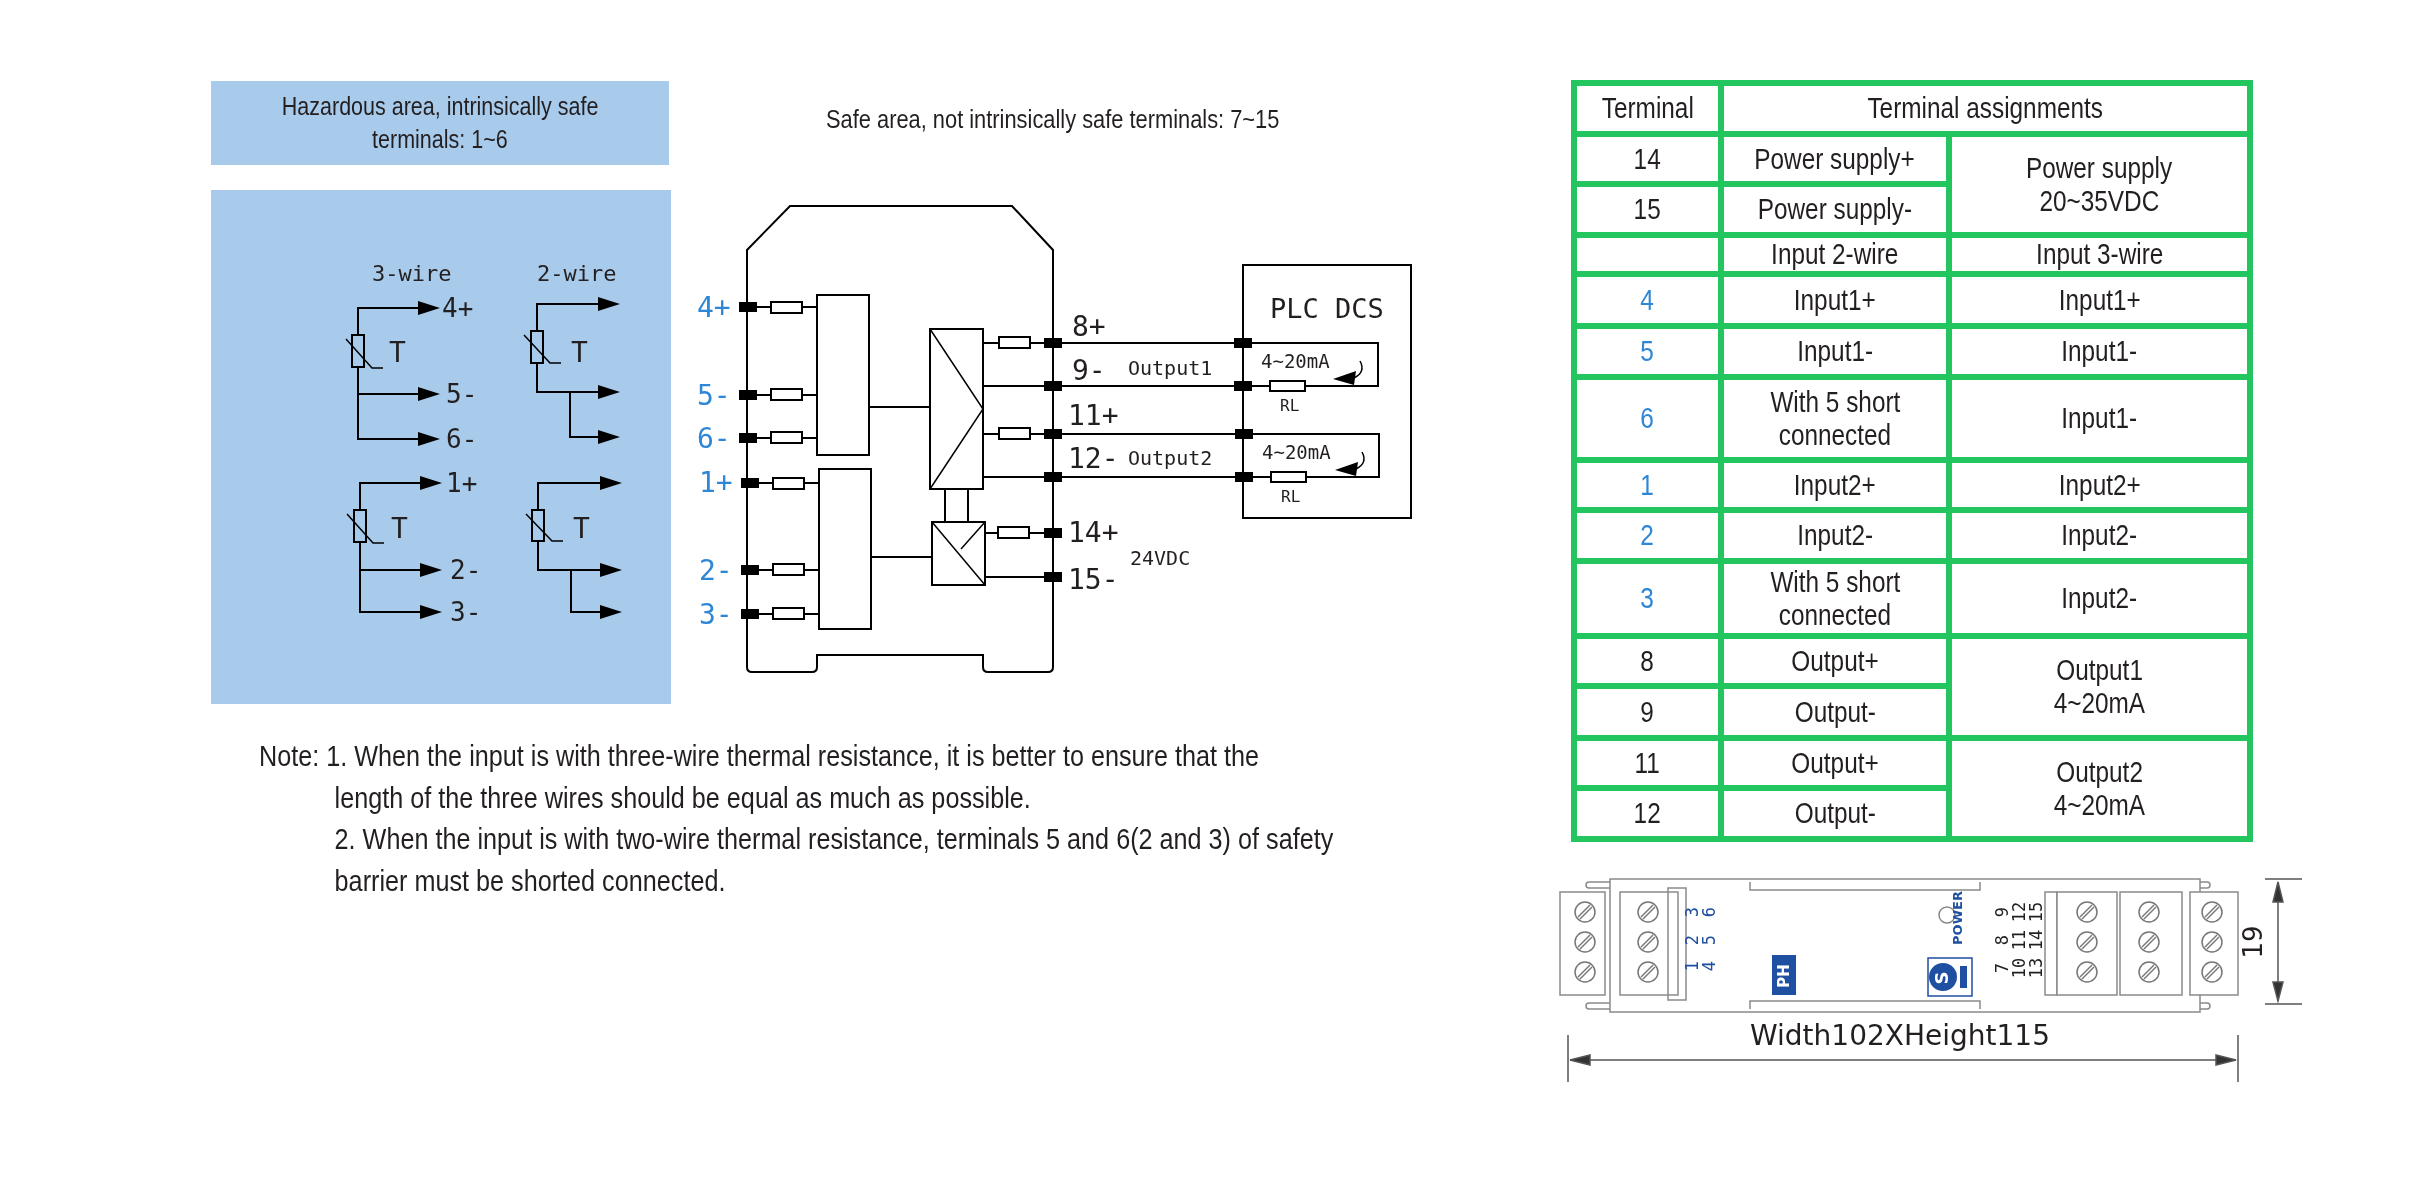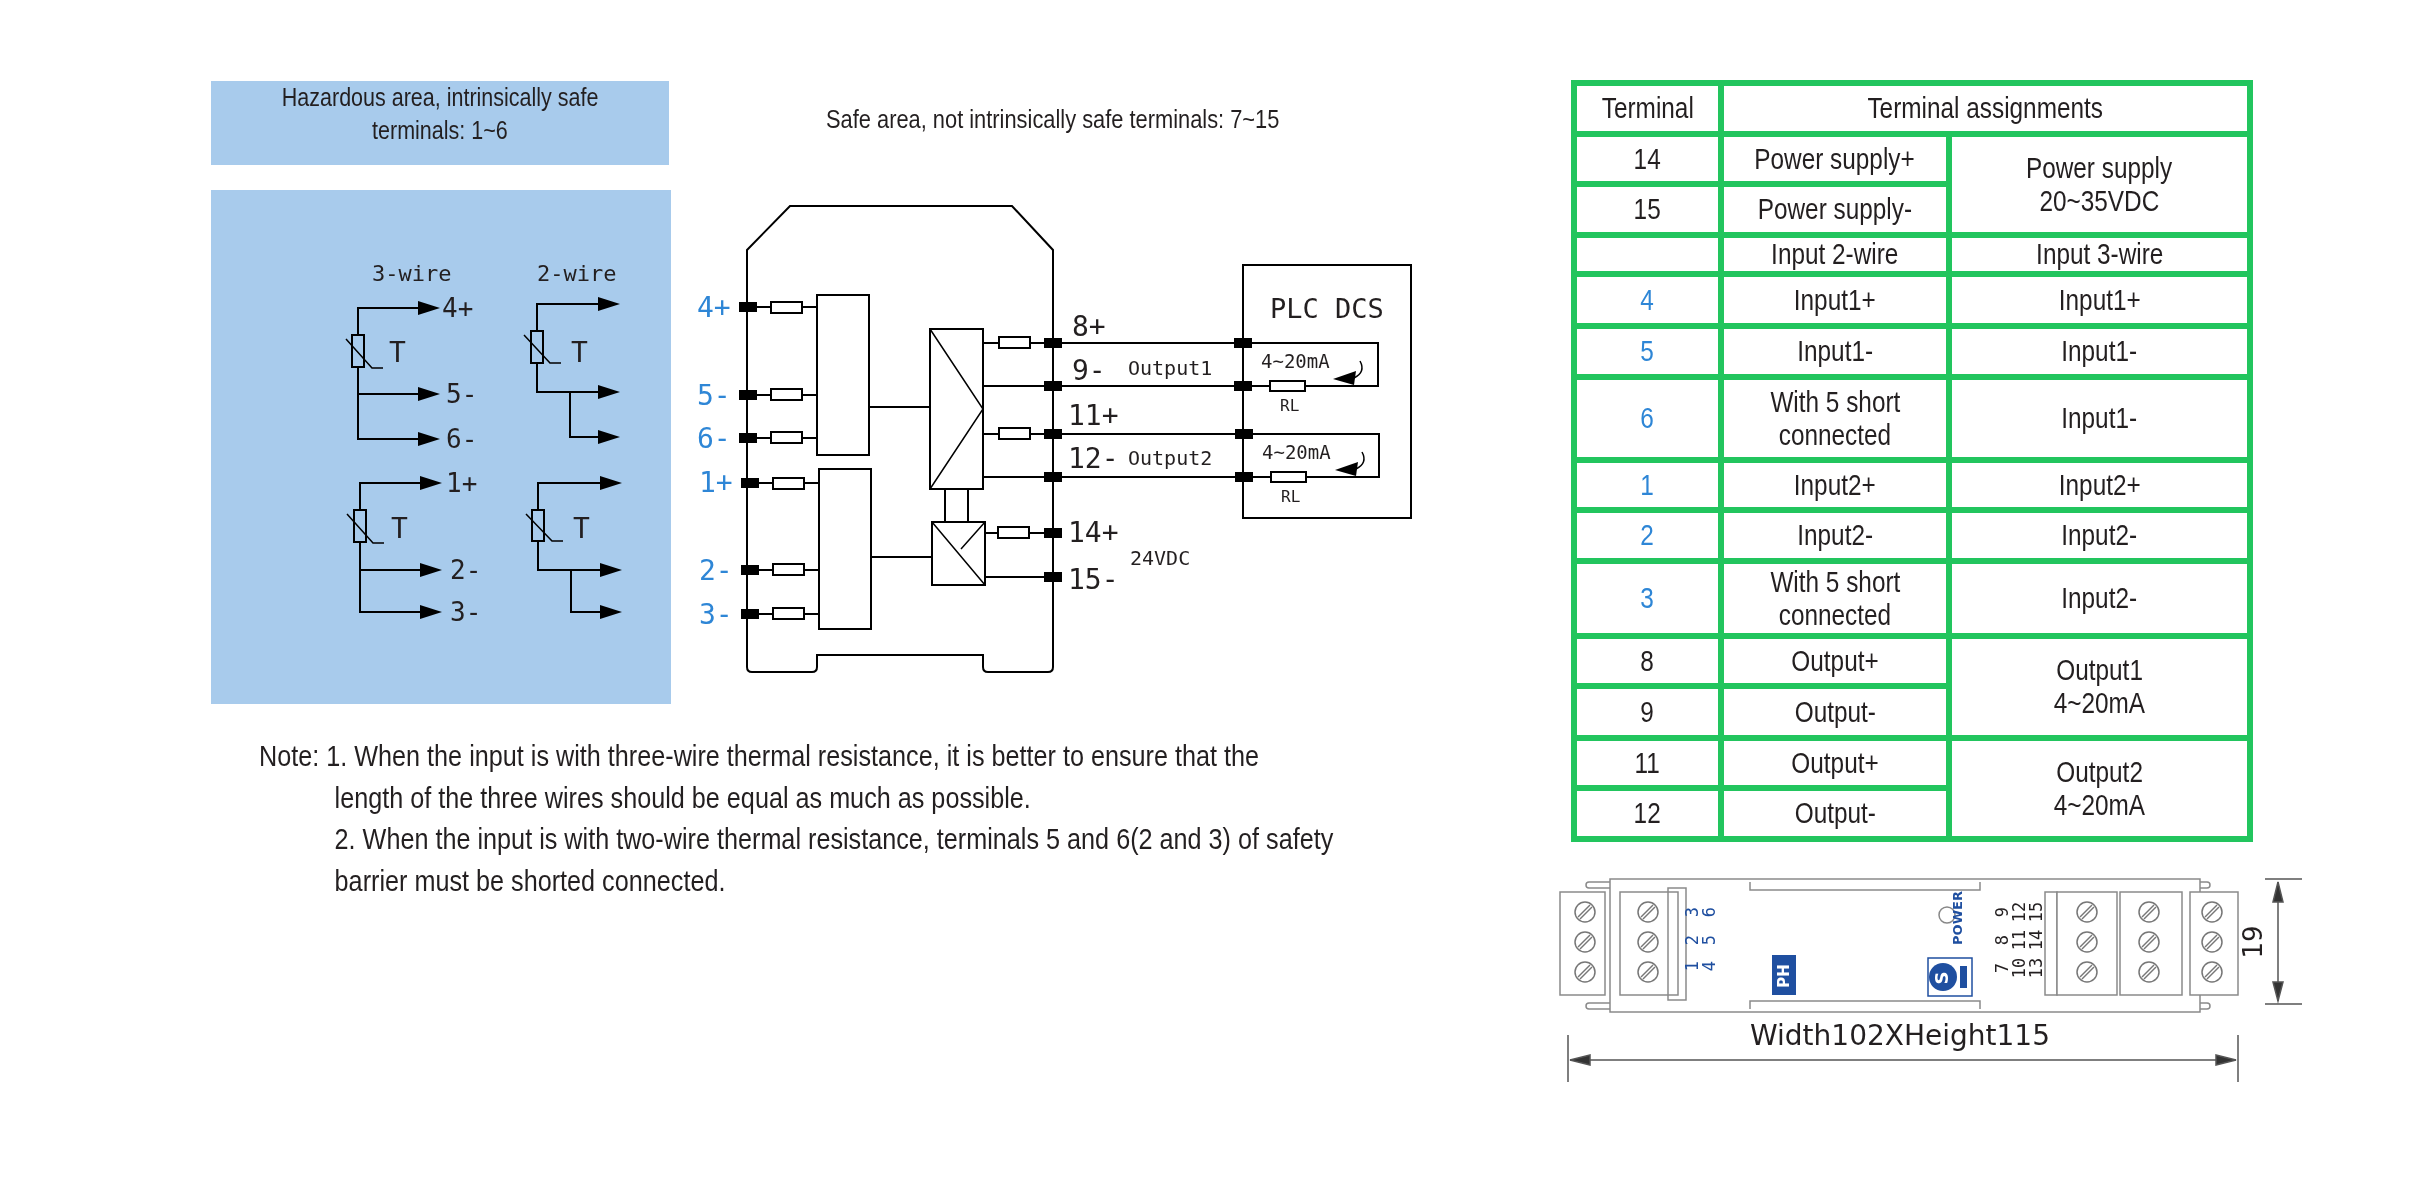--- a/index.html
+++ b/index.html
@@ -1,20 +1,20 @@
 <!DOCTYPE html>
 <html><head>
 <meta charset="utf-8">
 <style>
   html, body { margin: 0; padding: 0; background: #ffffff; }
   body { width: 2434px; height: 1184px; position: relative; overflow: hidden;
          font-family: "Liberation Sans", sans-serif; color: #231f20; }
   .abs { position: absolute; }
   .hz-title { left: 211px; top: 81px; width: 458px; height: 84px; background: #a8cbec;
-              display: flex; flex-direction: column; align-items: center; justify-content: flex-start;
+              display: flex; flex-direction: column; align-items: center; justify-content: center;
               font-size: 25px; line-height: 33px; font-stretch: condensed; }
   .hz-title span { display: block; transform: scaleX(0.86); white-space: nowrap; }
   .hz-panel { left: 211px; top: 190px; width: 460px; height: 514px; background: #a8cbec; }
   .safe-title { left: 826px; top: 104px; font-size: 26px; white-space: nowrap; transform: scaleX(0.84); transform-origin: left top; }
   svg text { font-family: "DejaVu Sans Mono", monospace; }
   .note { left: 259px; top: 735px; font-size: 30px; line-height: 41.5px; white-space: nowrap;
           transform: scaleX(0.84); transform-origin: left top; }
   .note .ind { padding-left: 90px; }
   table.term { position: absolute; left: 1571px; top: 80px; width: 682px; border-collapse: collapse;
                font-size: 29px; }

